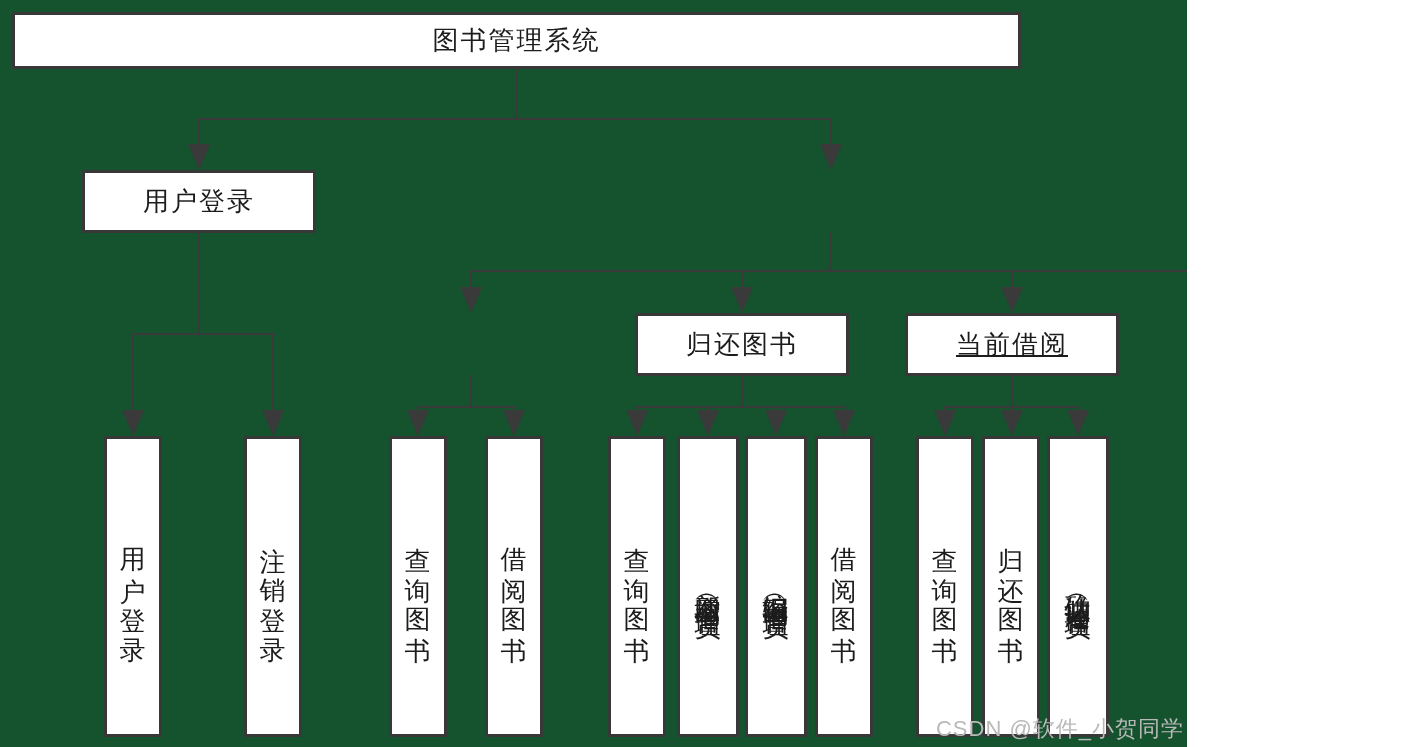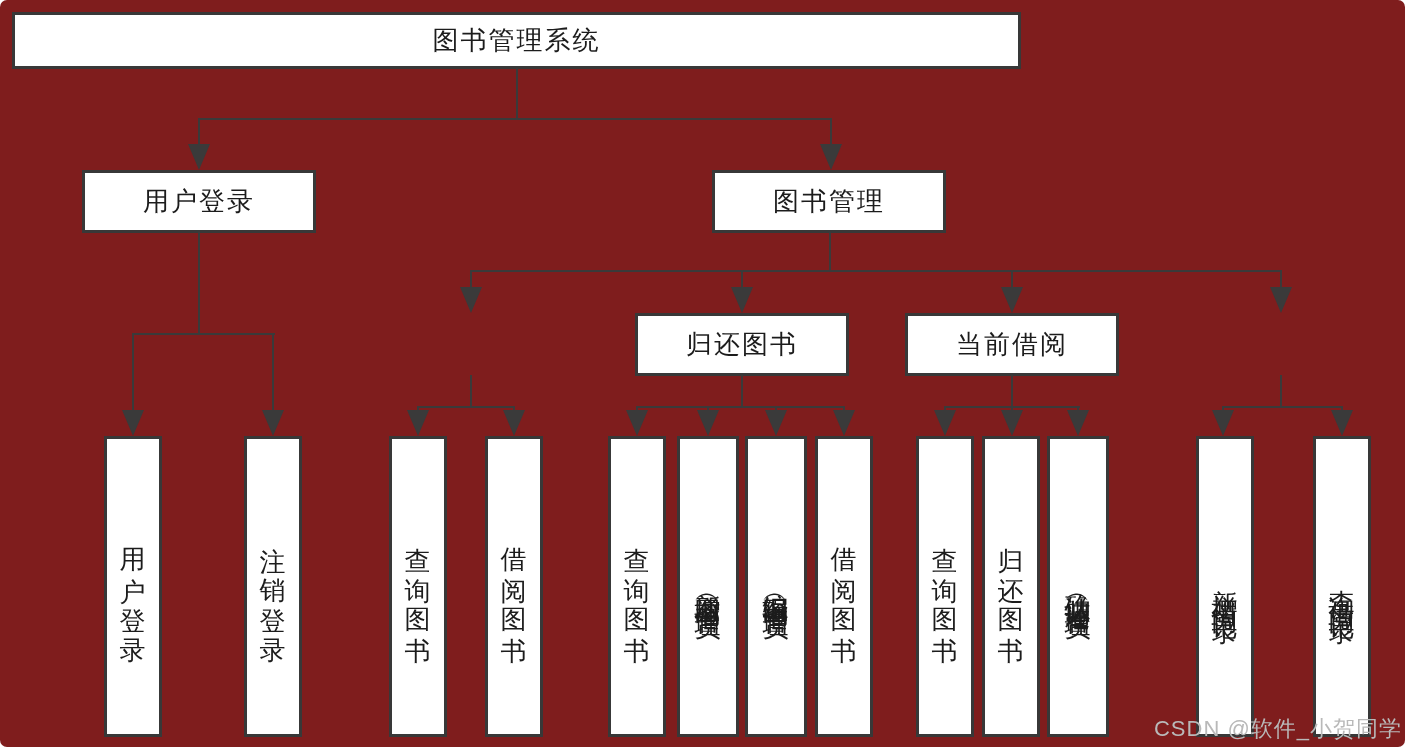--- a/index.html
+++ b/index.html
@@ -1,18 +1,18 @@
 <!DOCTYPE html>
 <html><head>
 <meta charset="utf-8">
 <style>
   html,body{margin:0;padding:0;background:#fff;}
   .canvas{
-    position:relative;width:1405px;height:747px;background:#7f1d1d;
-    font-family:"Liberation Sans","DejaVu Sans",sans-serif;overflow:hidden;border-radius:7px;
+    position:relative;width:1187px;height:747px;background:#14532d;
+    font-family:"Liberation Sans","DejaVu Sans",sans-serif;overflow:hidden;
   }
   
   .hnode{
     position:absolute;box-sizing:border-box;background:#fff;
     border:3px solid #383838;display:flex;align-items:center;justify-content:center;
     font-size:26px;color:#1c1c1c;letter-spacing:2px;white-space:nowrap;
   }
   
   .leaf{
     position:absolute;box-sizing:border-box;background:#fff;top:436px;height:301px;width:58px;
@@ -37,24 +37,23 @@
   }
 </style>
 </head>
 <body>
 
 <div class="canvas">
 
   <div class="hnode" style="left:12px;top:12px;width:1009px;height:57px;">图书管理系统</div>
 
   <div class="hnode" style="left:82px;top:170px;width:234px;height:63px;">用户登录</div>
-  <div class="hnode" style="left:712px;top:170px;width:234px;height:63px;">图书管理</div>
 
   <div class="hnode" style="left:635px;top:313px;width:214px;height:63px;">归还图书</div>
-  <div class="hnode" style="left:905px;top:313px;width:214px;height:63px;">当前借阅</div>
+  <div class="hnode" style="left:905px;top:313px;width:214px;height:63px;text-decoration:underline;">当前借阅</div>
 
   <div class="leaf ls-wide" style="left:104px;">用户登录</div>
   <div class="leaf ls-wide" style="left:244px;">注销登录</div>
 
   <div class="leaf ls-wide" style="left:389px;">查询图书</div>
   <div class="leaf ls-wide" style="left:485px;">借阅图书</div>
 
   <div class="leaf ls-wide" style="left:608px;">查询图书</div>
   <div class="leaf ls-tight w62" style="left:677px;">新增图书（管理员）</div>
   <div class="leaf ls-tight w62" style="left:745px;">编辑图书（管理员）</div>

